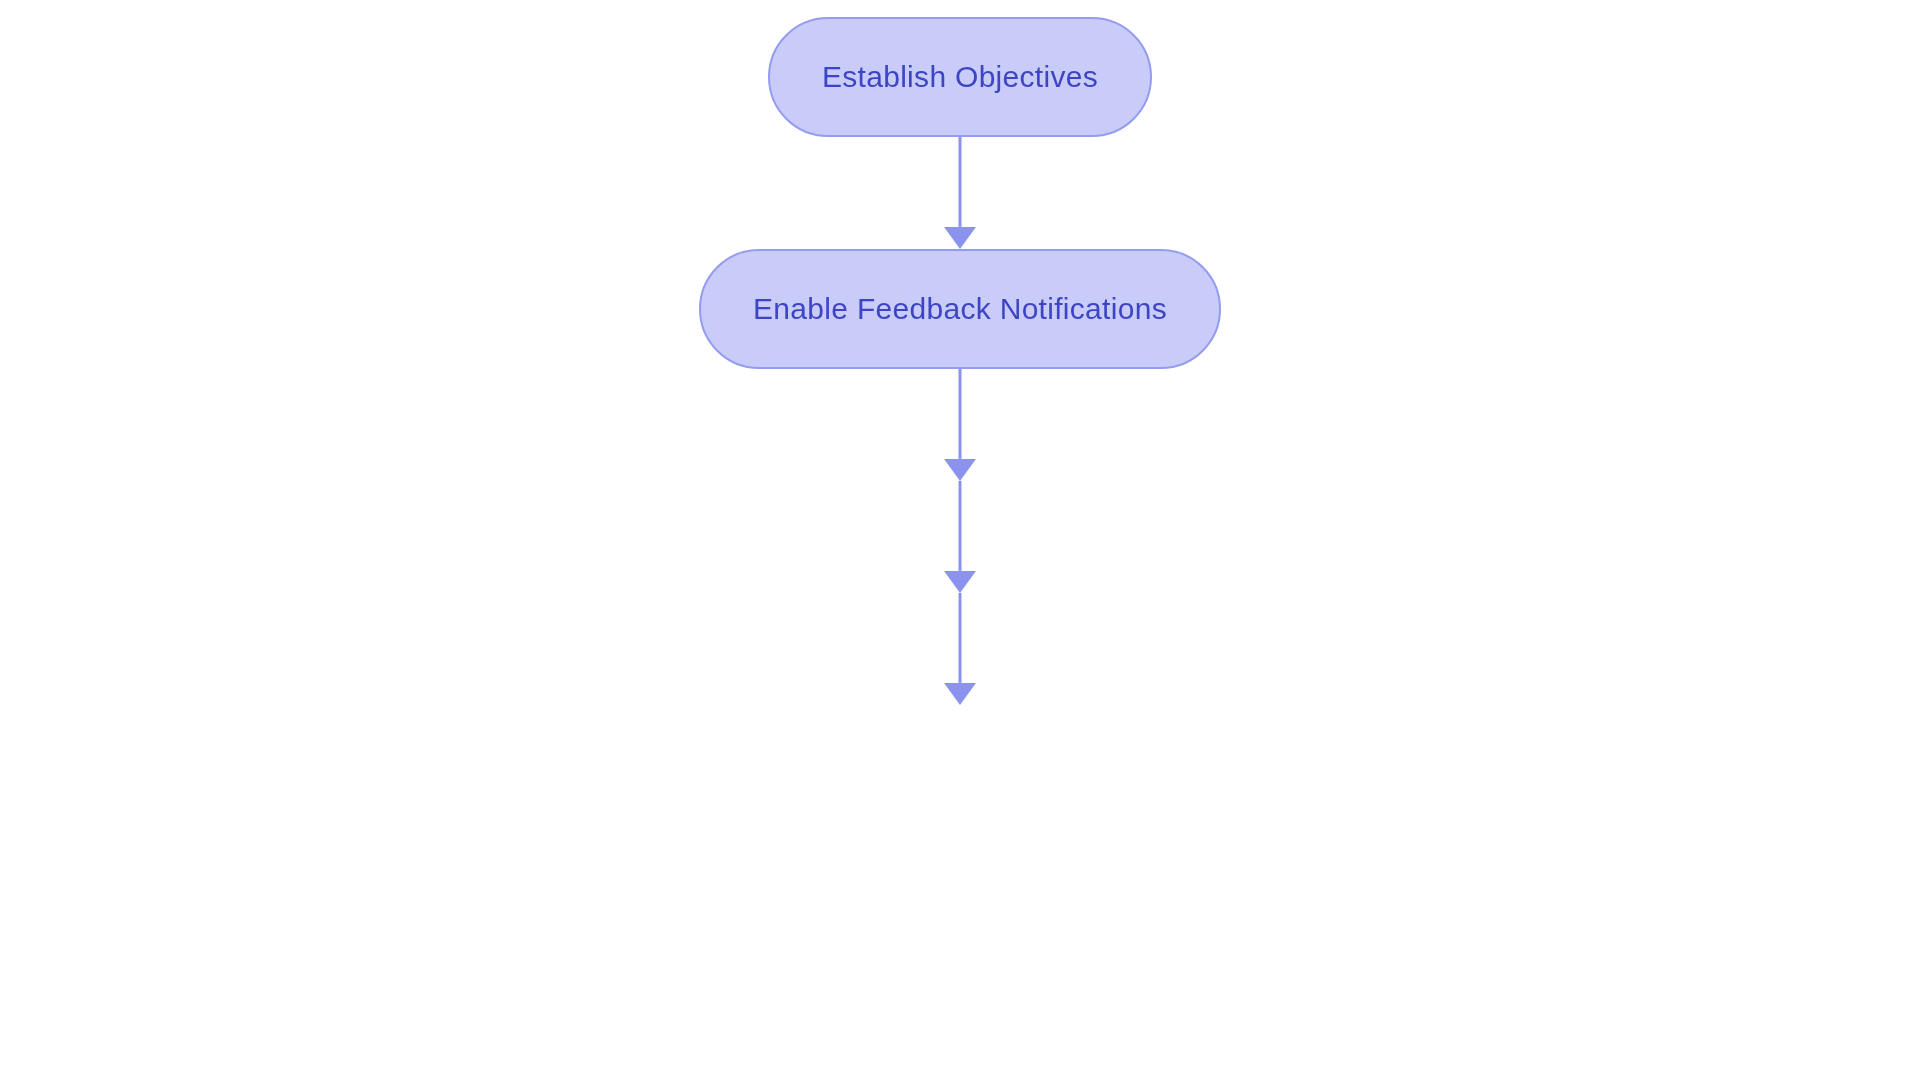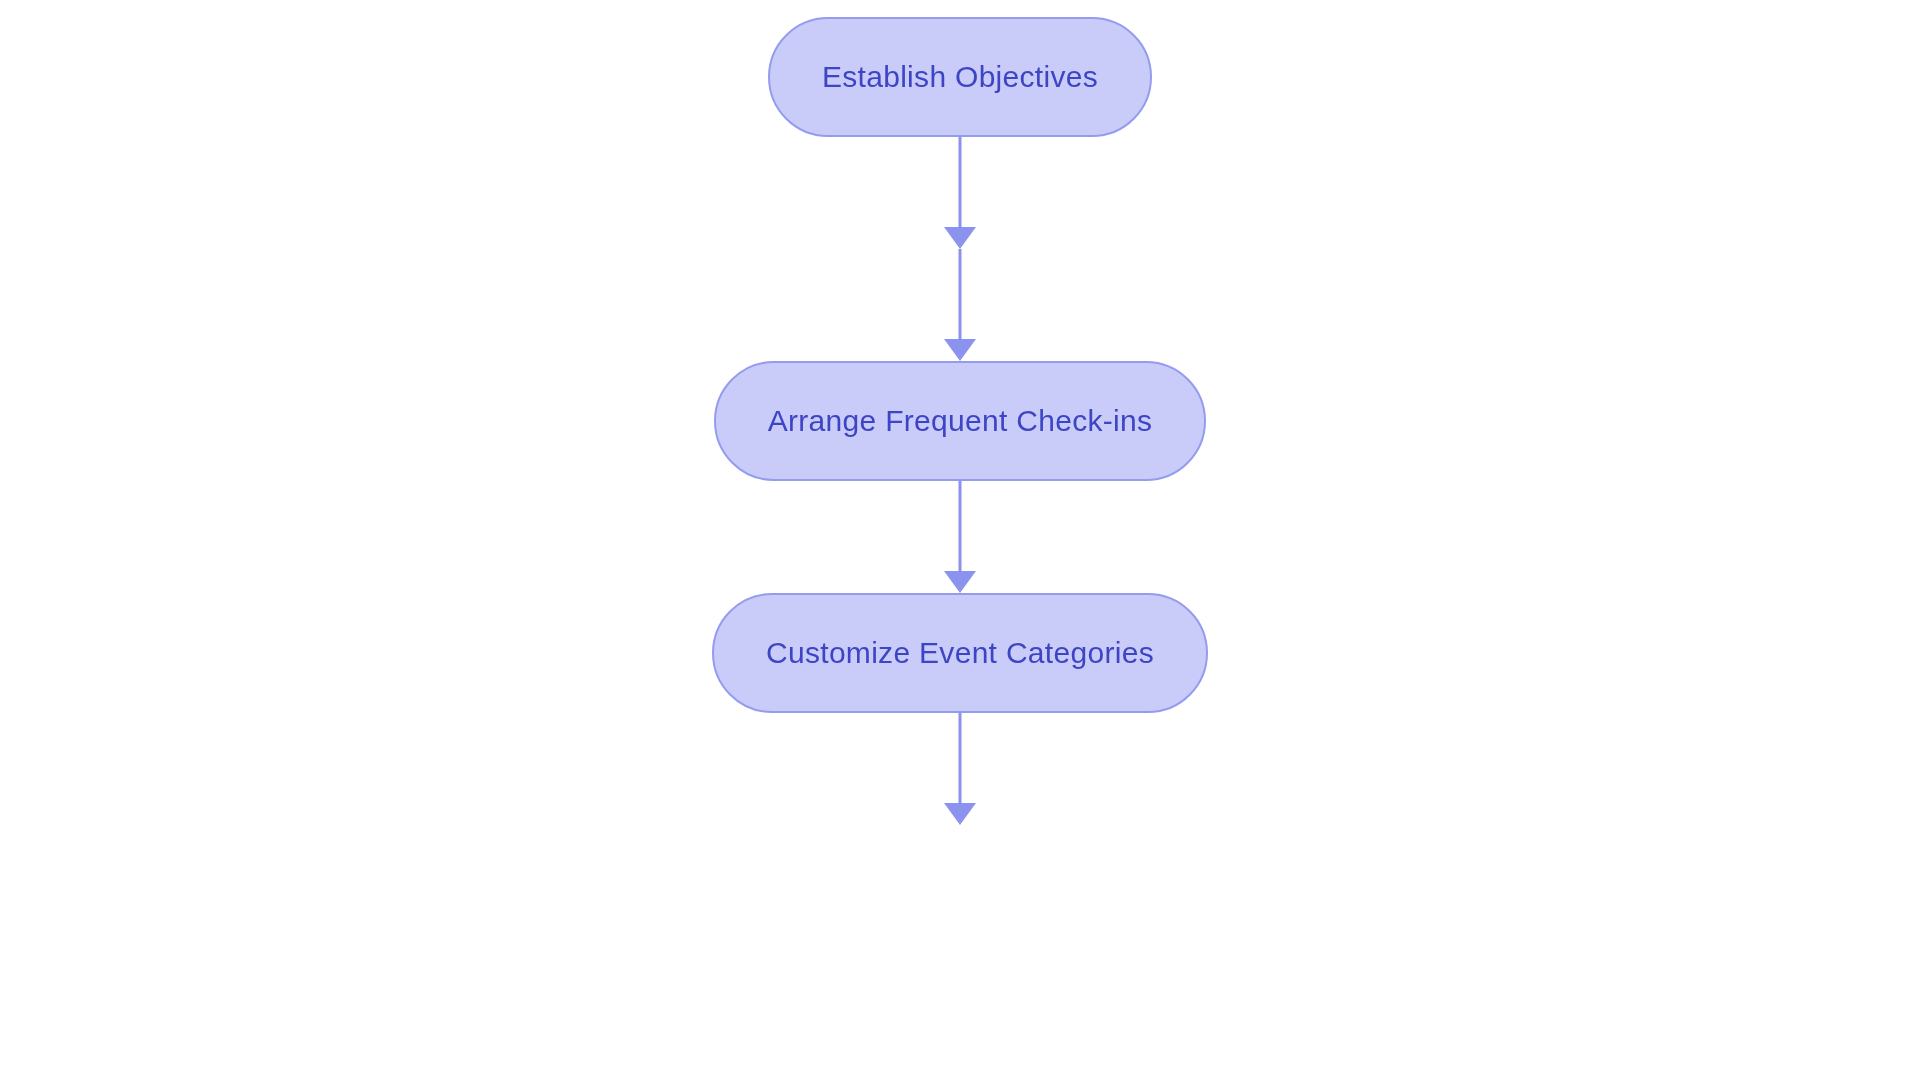--- a/index.html
+++ b/index.html
@@ -73,37 +73,34 @@
 <div class="canvas">
   <div class="node">
     <span class="node-label">Establish Objectives</span>
   </div>
 
   <div class="arrow">
     <div class="arrow-line"></div>
     <div class="arrow-head"></div>
   </div>
 
-
-  <div class="arrow">
-    <div class="arrow-line"></div>
-    <div class="arrow-head"></div>
-  </div>
-
   <div class="node">
-    <span class="node-label">Arrange Frequent Check-ins</span>
+    <span class="node-label">Enable Feedback Notifications</span>
   </div>
 
   <div class="arrow">
     <div class="arrow-line"></div>
     <div class="arrow-head"></div>
   </div>
 
-  <div class="node">
-    <span class="node-label">Customize Event Categories</span>
+
+  <div class="arrow">
+    <div class="arrow-line"></div>
+    <div class="arrow-head"></div>
   </div>
+
 
   <div class="arrow">
     <div class="arrow-line"></div>
     <div class="arrow-head"></div>
   </div>
 
 </div>
 
 </body></html>

